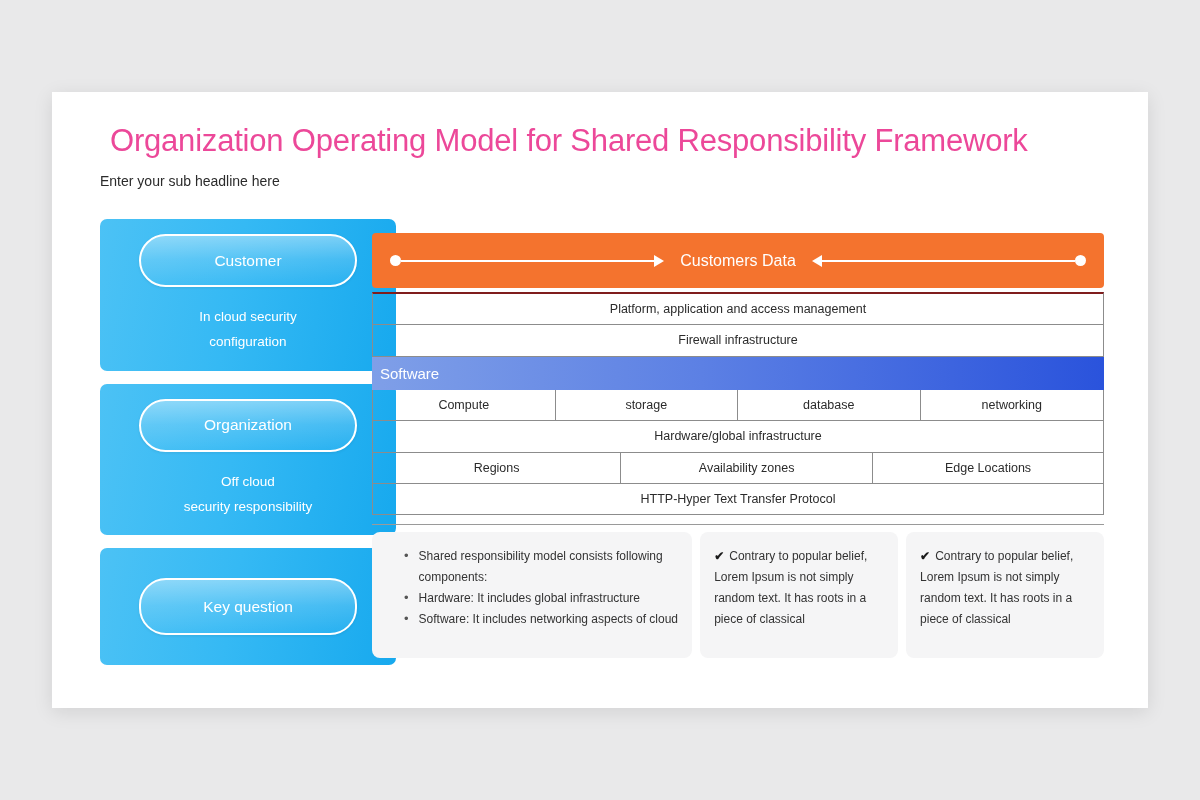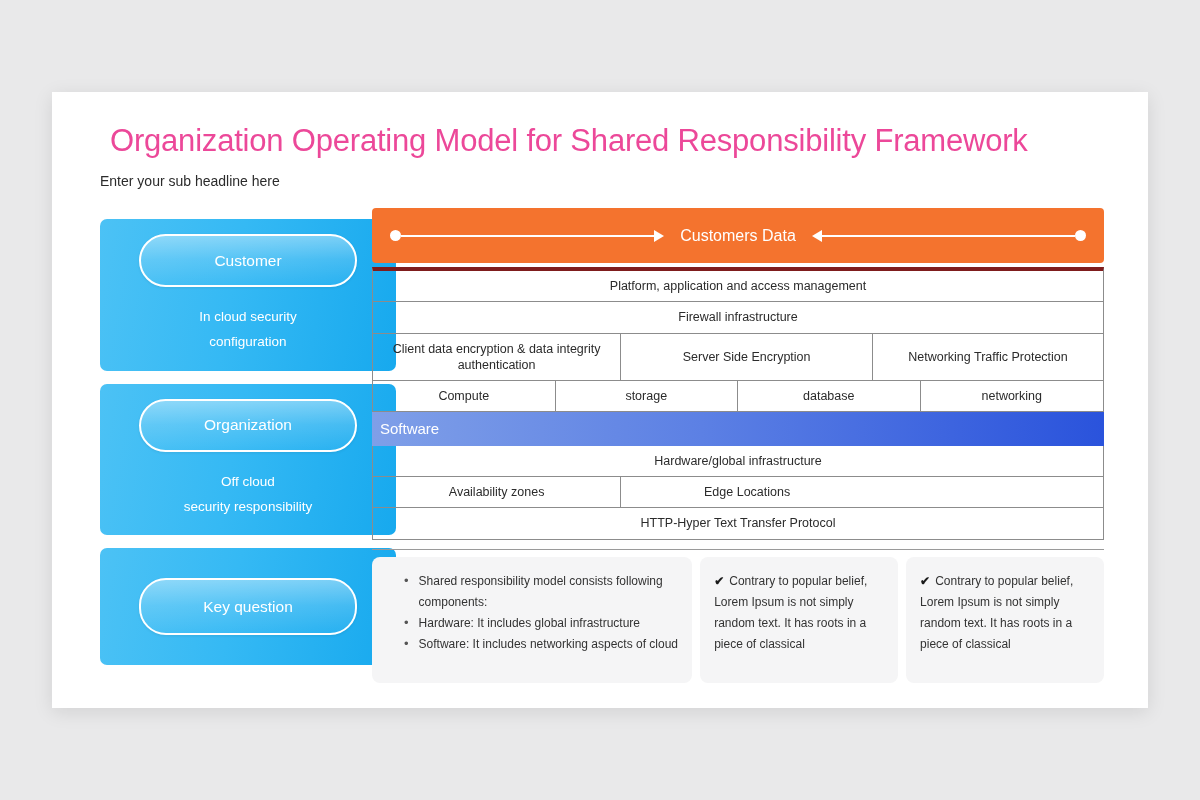--- a/index.html
+++ b/index.html
@@ -50,21 +50,21 @@
     box-shadow:0 1px 3px rgba(0,0,0,0.08);
   }
   .cardsub {
     margin-top:18px; font-size:13.5px; line-height:1.85;
     text-align:center; color:#ffffff;
   }
   .c3 .pill { height:57px; }
 
   
   #rightcol {
-    position:absolute; left:320px; top:116px;
+    position:absolute; left:320px; top:141px;
     width:732px; height:446px;
   }
   #orangebar {
     height:55px; border-radius:4px;
     background:#f4732e;
     display:flex; align-items:center;
     padding:0 18px; gap:0;
   }
   .arrowwrap { flex:1; display:flex; align-items:center; height:14px; }
   .dot { width:11px; height:11px; border-radius:50%; background:#fff; flex:none; }
@@ -72,21 +72,21 @@
   .head { width:0; height:0; flex:none; }
   .head.right { border-left:10px solid #fff; border-top:6px solid transparent; border-bottom:6px solid transparent; }
   .head.left  { border-right:10px solid #fff; border-top:6px solid transparent; border-bottom:6px solid transparent; }
   #orangelabel {
     color:#fff; font-size:16px; padding:0 16px; white-space:nowrap;
   }
 
   
   #table { margin-top:4px; }
   .trow { display:flex; border:1px solid #8c8c8c; border-top:none; }
-  .trow:first-child { border-top:4px solid #7f1d1d; }
+  .trow:first-child { border-top:2px solid #7f1d1d; }
   .tcell {
     padding:7px 8px; font-size:12.5px; color:#2b2b2b;
     text-align:center; line-height:1.3;
     display:flex; align-items:center; justify-content:center;
     border-right:1px solid #8c8c8c; min-height:30px;
   }
   .tcell:last-child { border-right:none; }
   .trow.single .tcell { width:100%; }
   .trow.three .tcell:nth-child(1) { width:34%; }
   .trow.three .tcell:nth-child(2) { width:34.5%; }
@@ -170,42 +170,38 @@
     <div id="table">
 
       <div class="trow single">
         <div class="tcell">Platform, application and access management</div>
       </div>
 
       <div class="trow single">
         <div class="tcell">Firewall infrastructure</div>
       </div>
 
-      <div class="trow three tall">
-        <div class="tcell">Client data encryption &amp; data integrity authentication</div>
-        <div class="tcell">Server Side Encryption</div>
-        <div class="tcell">Networking Traffic Protection</div>
+
+      <div class="trow software">
+        <div class="tcell">Software</div>
       </div>
 
       <div class="trow four">
         <div class="tcell">Compute</div>
         <div class="tcell">storage</div>
         <div class="tcell">database</div>
         <div class="tcell">networking</div>
       </div>
 
-      <div class="trow software">
-        <div class="tcell">Software</div>
-      </div>
-
       <div class="trow single">
         <div class="tcell">Hardware/global infrastructure</div>
       </div>
 
       <div class="trow three">
+        <div class="tcell">Regions</div>
         <div class="tcell">Availability zones</div>
         <div class="tcell">Edge Locations</div>
       </div>
 
       <div class="trow single">
         <div class="tcell">HTTP-Hyper Text Transfer Protocol</div>
       </div>
 
     </div>
 

